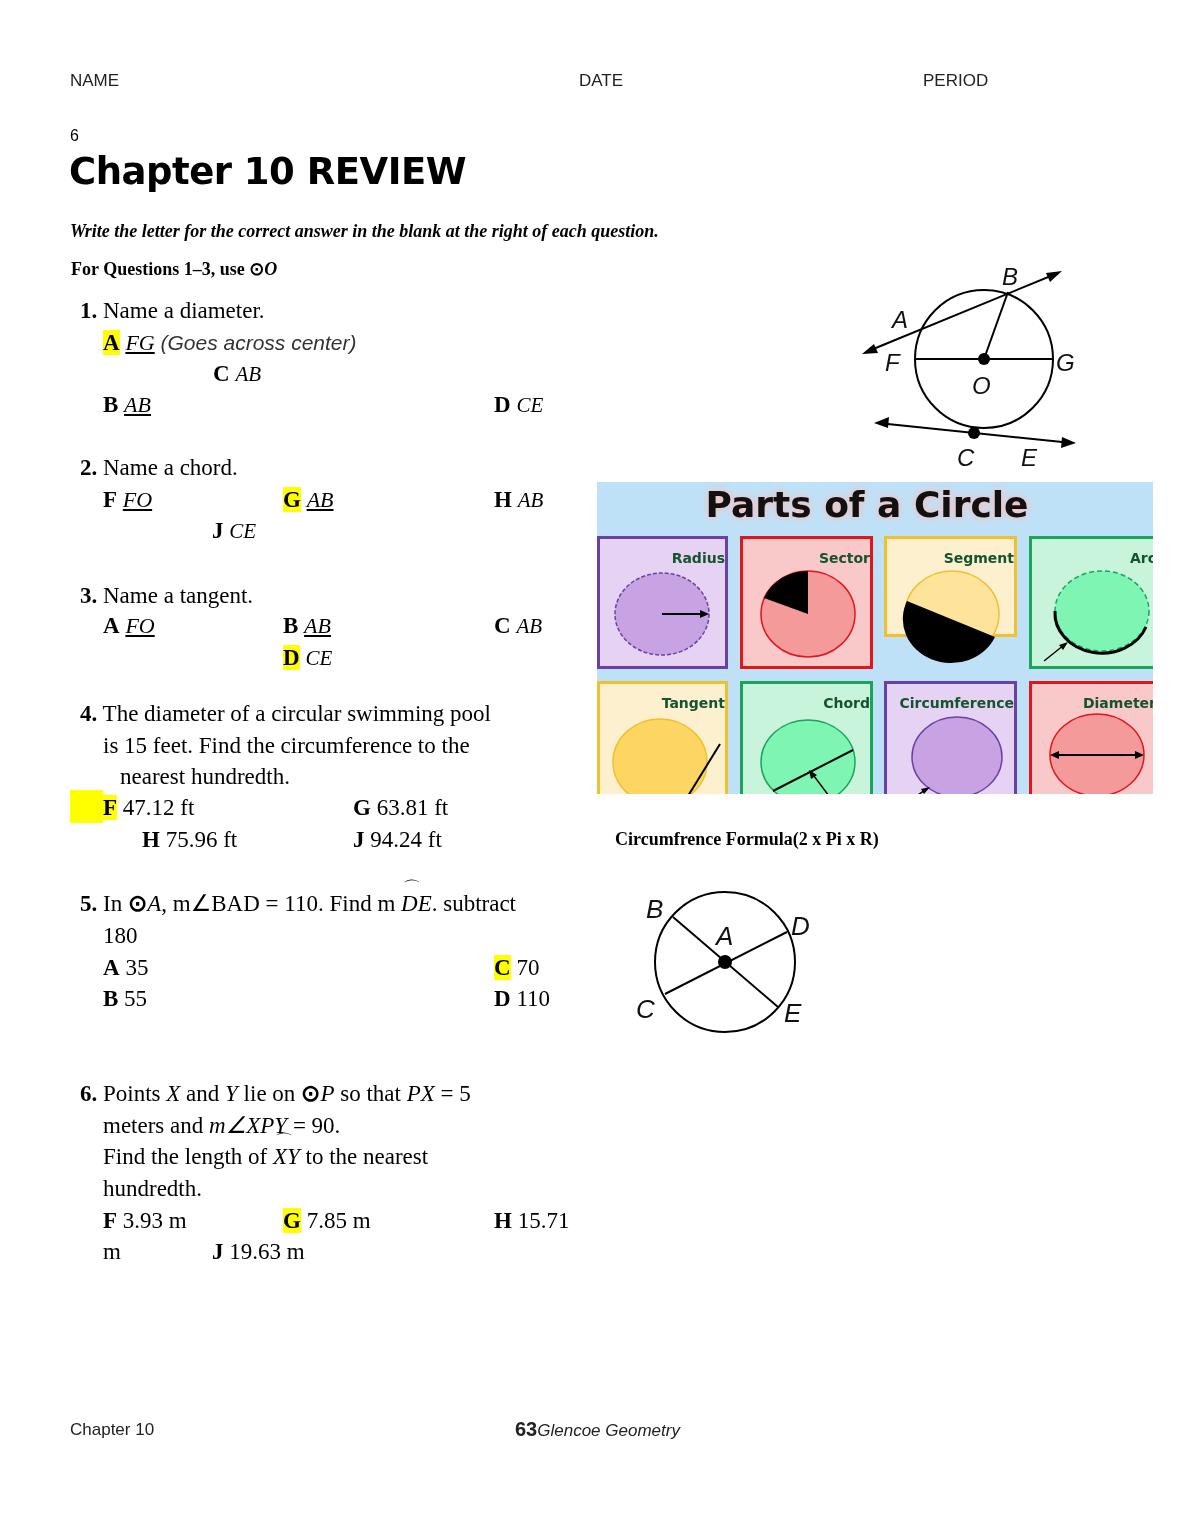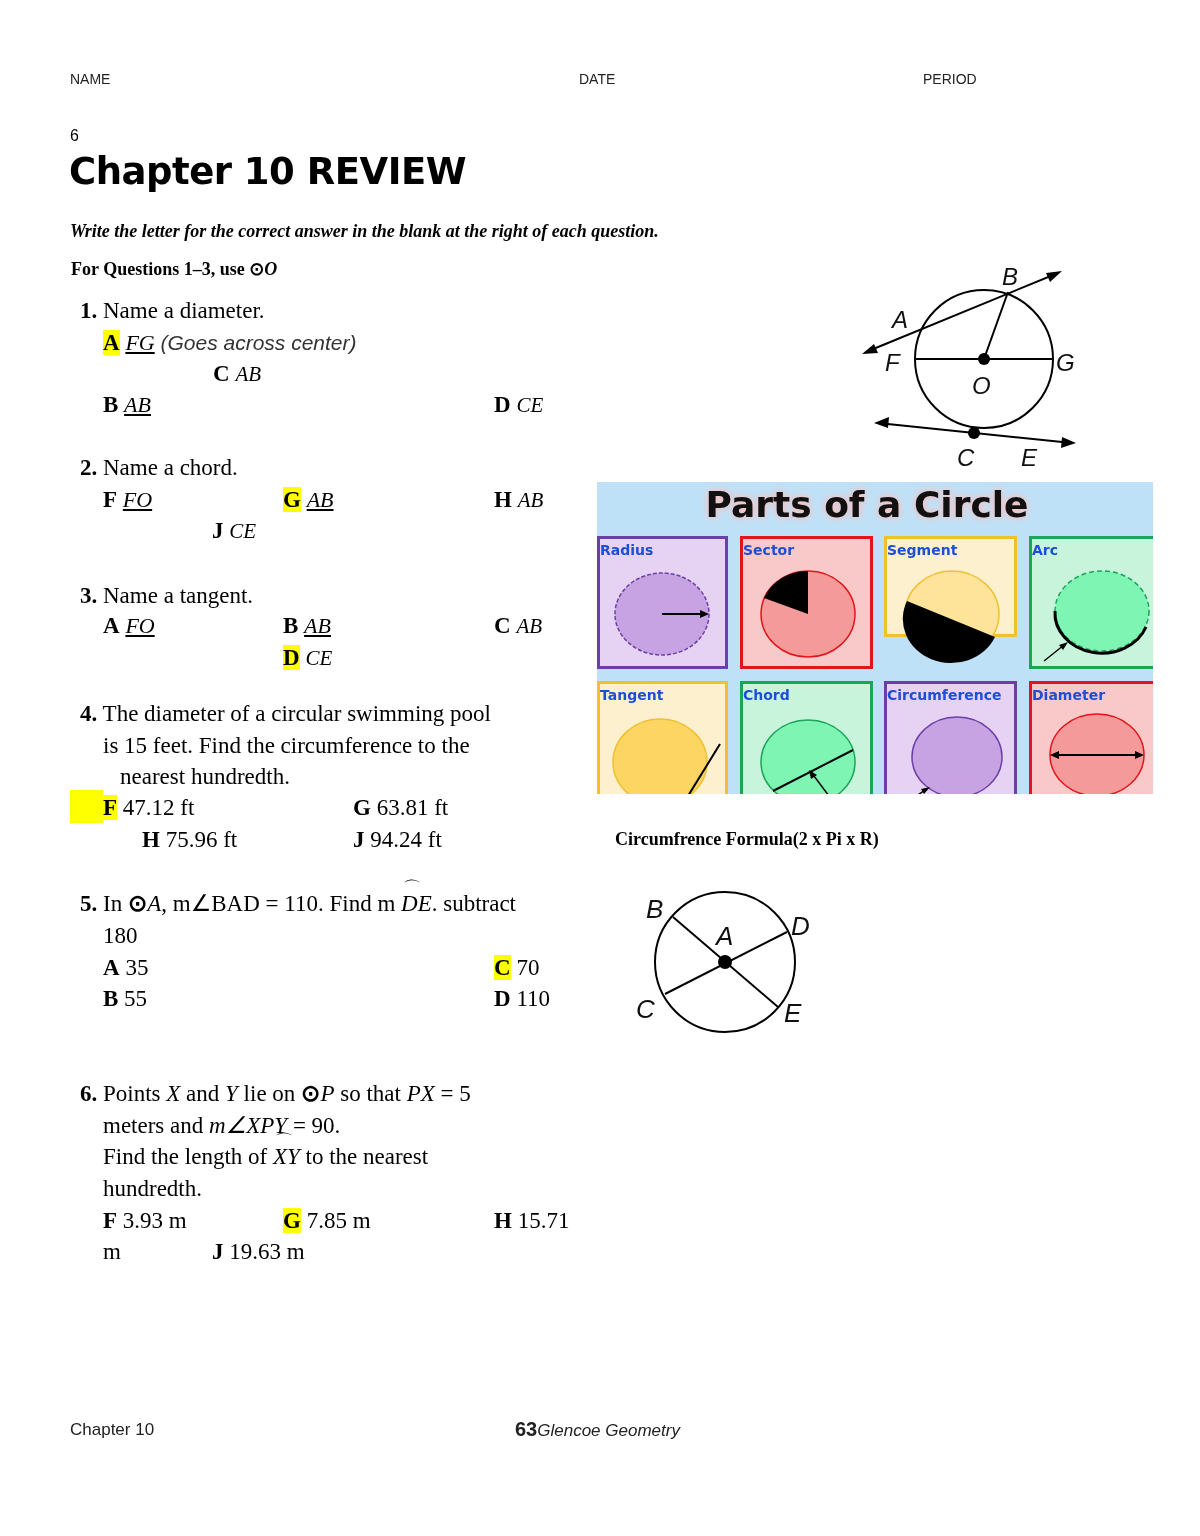--- a/index.html
+++ b/index.html
@@ -1,37 +1,37 @@
 <!DOCTYPE html>
 <html><head>
 <meta charset="utf-8">
 <style>
   html, body { margin:0; padding:0; background:#fff; }
   body { width:1200px; height:1536px; position:relative; overflow:hidden; font-family:"Liberation Serif", serif; color:#000; }
   .abs { position:absolute; }
-  .hdr { font-family:"Liberation Sans", sans-serif; font-size:14px; color:#222; top:71px; }
+  .hdr { font-family:"Liberation Sans", sans-serif; font-size:17px; color:#222; top:71px; }
   .pg { font-family:"Liberation Sans", sans-serif; font-size:16px; left:70px; top:127px; }
   .title { font-family:"DejaVu Sans", sans-serif; font-weight:bold; font-size:37px; left:69px; top:150px; letter-spacing:-0.5px; }
   .instr { font-style:italic; font-weight:bold; font-size:18px; left:70px; top:221px; }
   .forq { font-weight:bold; font-size:18px; left:71px; top:258px; }
   .q { font-size:23px; line-height:31px; }
   .qn { font-weight:bold; }
   .lt { font-weight:bold; }
   .hl { background:#ffff00; }
   .seg { font-style:italic; text-decoration:underline; font-size:22px; }
   .it { font-style:italic; font-size:21px; }
   .ital-sans { font-family:"Liberation Sans", sans-serif; font-style:italic; font-size:21px; color:#333;text-align:center; }
   .line-sym { font-size:13px; vertical-align:top; color:#333; }
   .circ-dot { font-weight:bold; }
   .arc { position:relative; font-style:italic; }
   .arc::before { content:"⌒"; position:absolute; left:2px; top:-18px; font-size:18px; font-style:normal; }
   .poster { left:597px; top:482px; width:556px; height:312px; background:#bfe1f7; overflow:hidden; }
   .poster-title { left:0; width:540px; text-align:center; top:2px; font-family:"DejaVu Sans", sans-serif; font-weight:bold; font-size:36px; color:#111; text-shadow:0 0 4px #f6c3c3, 0 0 8px #f6c3c3; }
   .panel { position:absolute; box-sizing:border-box; border:3px solid; }
-  .panel-label { position:absolute; left:0; width:100%; text-align:left; top:3px; font-family:"DejaVu Sans", sans-serif; font-weight:bold; font-size:14px; color:#1d4ed8; }
+  .panel-label { position:absolute; left:0; width:100%; text-align:right; top:11px; font-family:"DejaVu Sans", sans-serif; font-weight:bold; font-size:14px; color:#14532d; }
   .formula { left:615px; top:829px; font-weight:bold; font-size:18px; }
   .foot { top:1420px; font-family:"Liberation Sans", sans-serif; font-size:17px; color:#222; }
 </style>
 </head>
 <body>
 
 <div class="abs hdr" style="left:70px">NAME</div>
 <div class="abs hdr" style="left:579px">DATE</div>
 <div class="abs hdr" style="left:923px">PERIOD</div>
 

